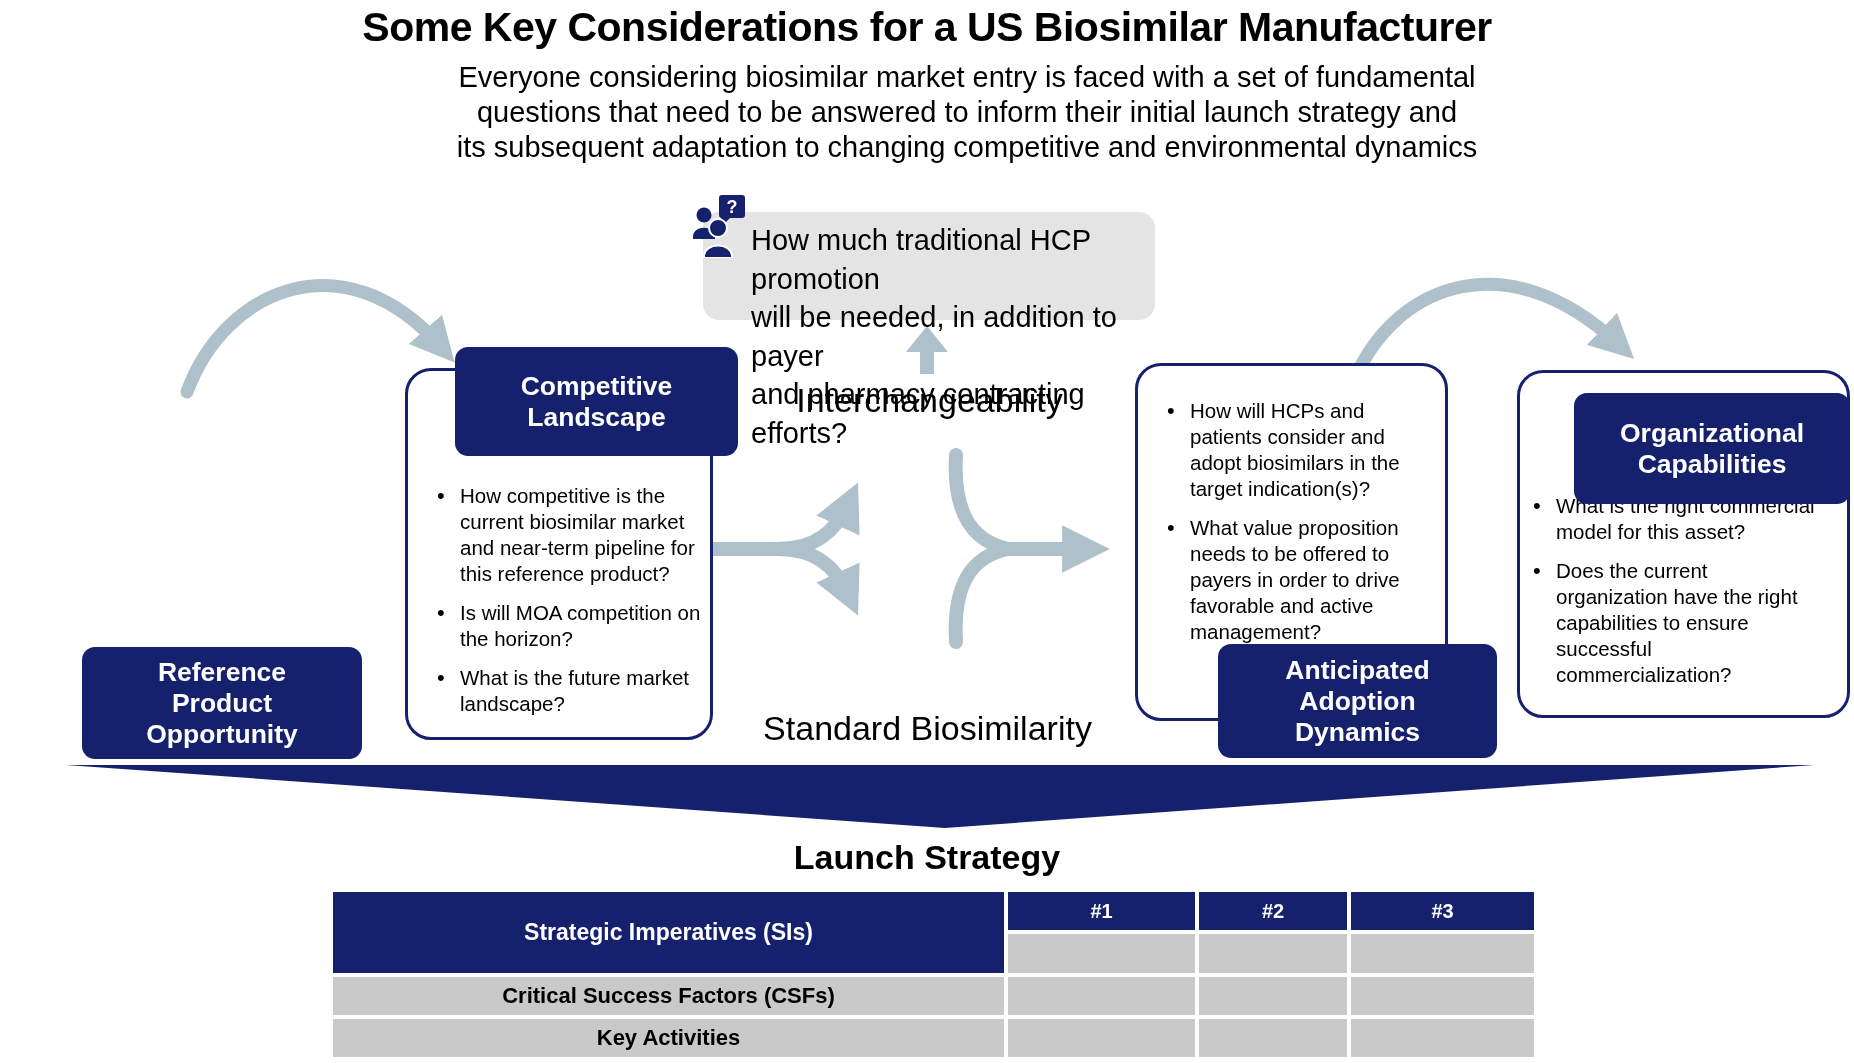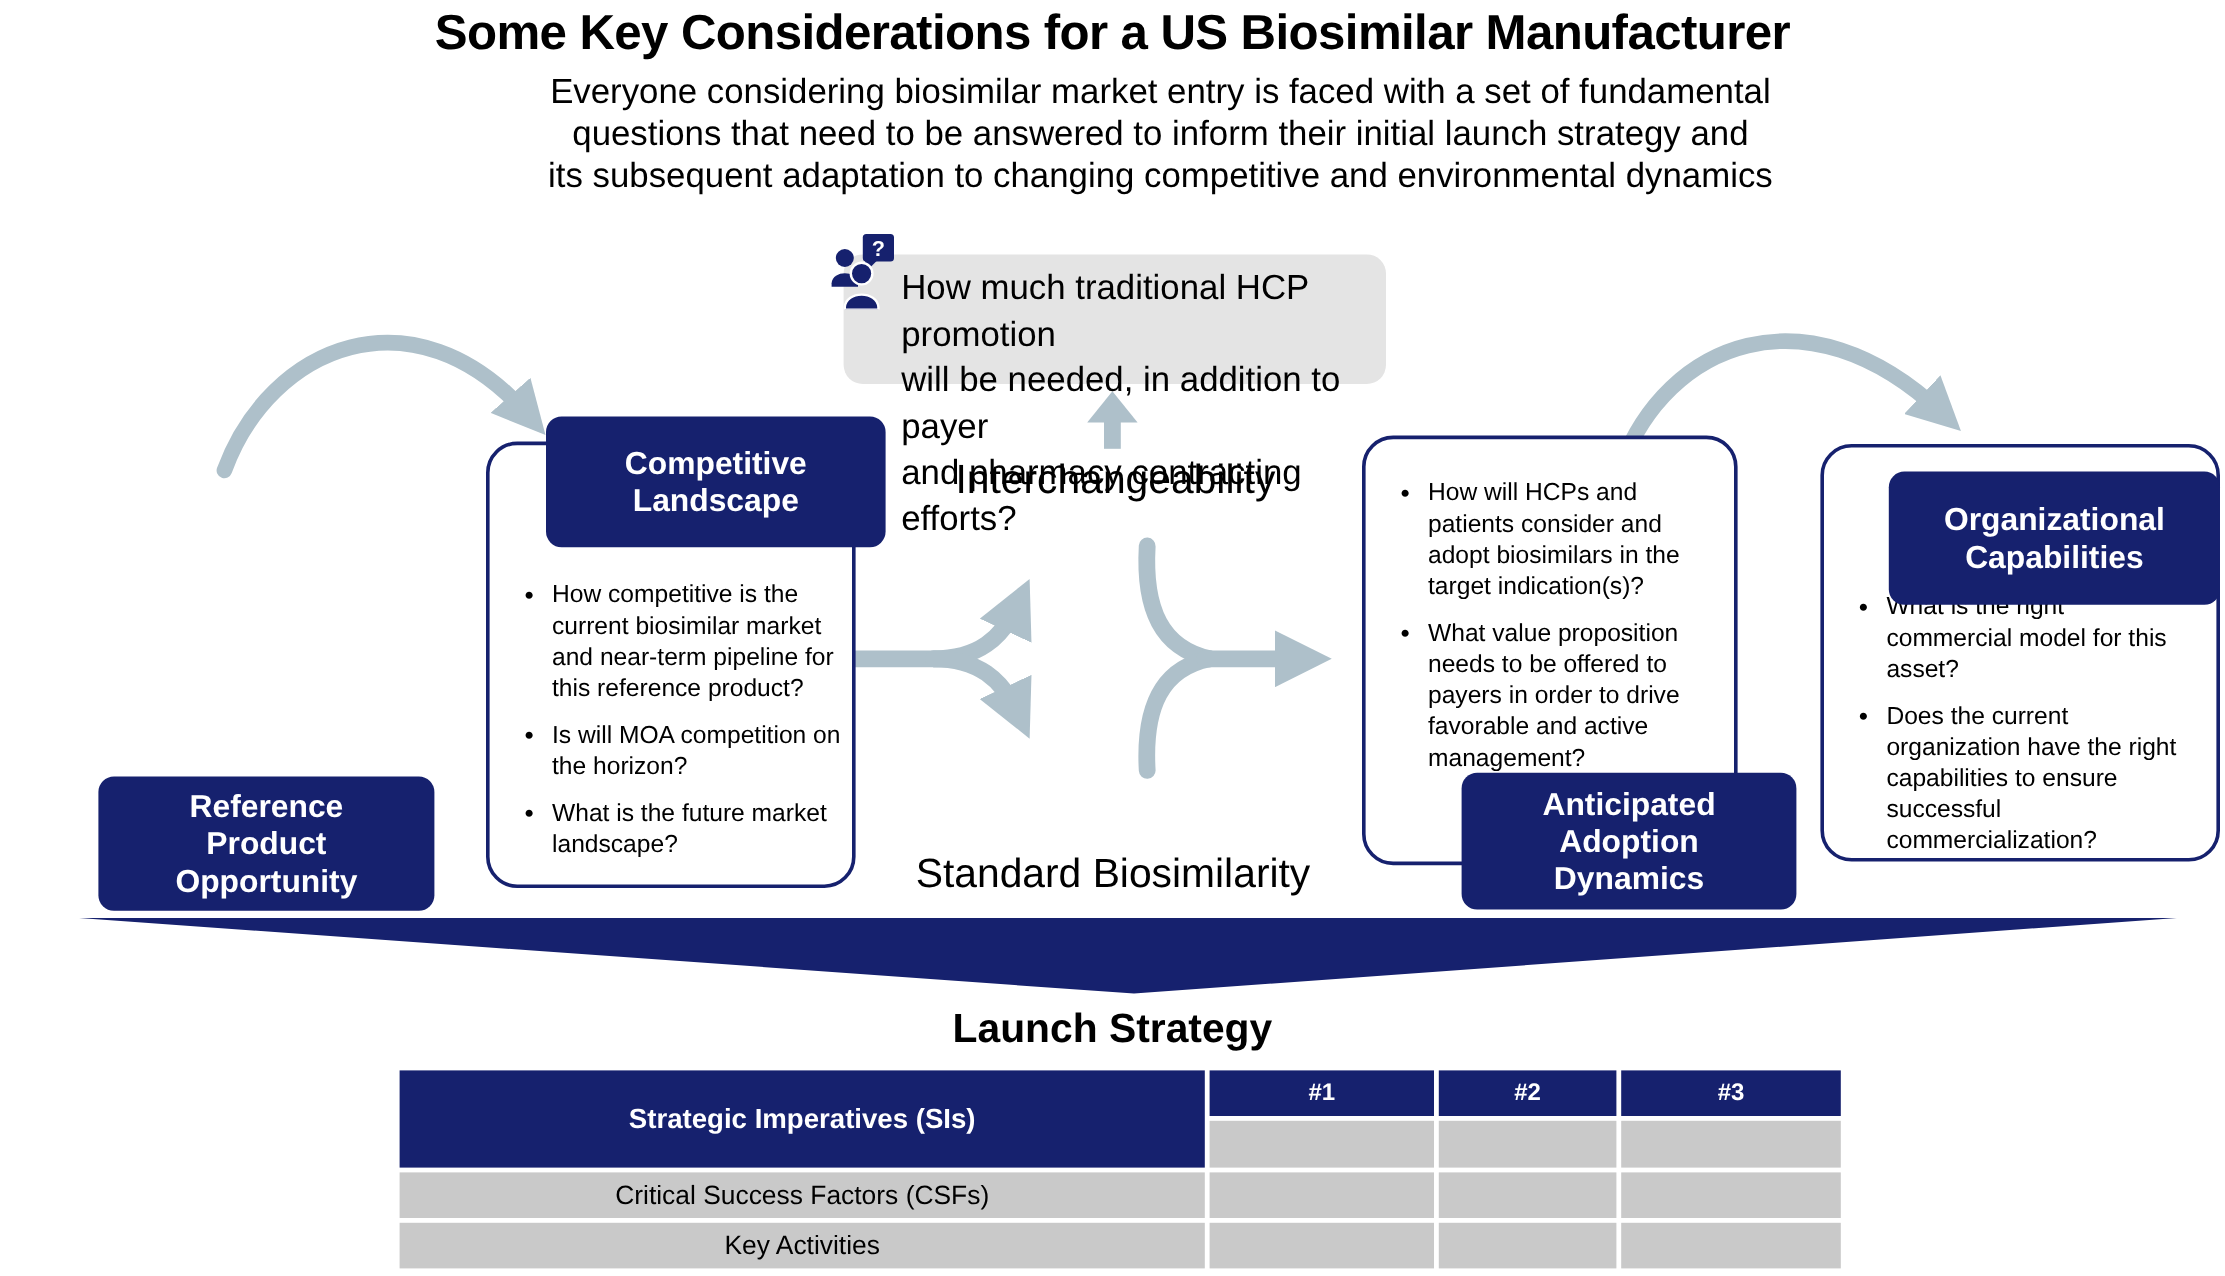--- a/index.html
+++ b/index.html
@@ -39,21 +39,21 @@
   #box-comp  { left:405px;  top:368px; width:308px; height:372px; }
   #box-adopt { left:1135px; top:363px; width:313px; height:358px; }
   #box-org   { left:1517px; top:370px; width:333px; height:348px; }
 
   ul.bullets { list-style:none; margin:0; font-size:20.5px; line-height:1.27; }
   li.bullet { position:relative; padding-left:26px; margin-bottom:13px; }
   li.bullet::before { content:"\2022"; position:absolute; left:3px; top:-1px; font-size:22px; }
   #box-ref   ul.bullets { padding:37px 12px 0 26px; }
   #box-comp  ul.bullets { padding:112px 8px 0 26px; }
   #box-adopt ul.bullets { padding:32px 8px 0 26px; }
-  #box-org   ul.bullets { padding:120px 24px 0 26px; }
+  #box-org   ul.bullets { padding:120px 24px 0 10px; }
 
   
   .pill {
     position:absolute; background:#16216E; color:#fff; z-index:3;
     border-radius:13px; display:flex; align-items:center; justify-content:center;
     font-weight:bold; font-size:26.5px; line-height:1.17; text-align:center;
   }
   .pill span { white-space:pre-line; }
   #pill-ref   { left:82px;   top:647px; width:280px; height:112px; }
   #pill-comp  { left:455px;  top:347px; width:283px; height:109px; }
@@ -81,21 +81,21 @@
     grid-template-columns:671px 187px 148px 183px;
     grid-template-rows:38px 39px 38px 38px;
     gap:4px;
     border-radius:18px;
   }
   .cell { display:flex; align-items:center; justify-content:center; }
   .cell-navy { background:#16216E; color:#fff; font-weight:bold; }
   .cell-gray { background:#C9C9C9; }
   .si-head  { grid-column:1; grid-row:1 / 3; font-size:23px; }
   .col-head { font-size:20px; }
-  .row-label{ font-size:22px; font-weight:normal; color:#000; }
+  .row-label{ font-size:22px; font-weight:bold; color:#000; }
 </style>
 </head>
 <body>
 
 <div class="stage">
 
   <div class="title">Some Key Considerations for a US Biosimilar Manufacturer</div>
   <div class="subtitle">Everyone considering biosimilar market entry is faced with a set of fundamental
 questions that need to be answered to inform their initial launch strategy and
 its subsequent adaptation to changing competitive and environmental dynamics</div>

